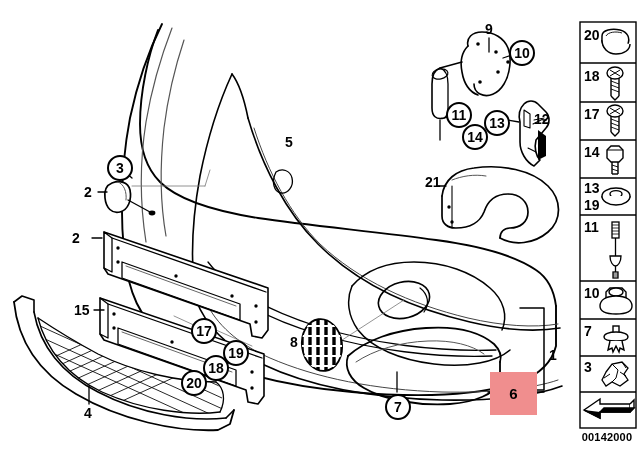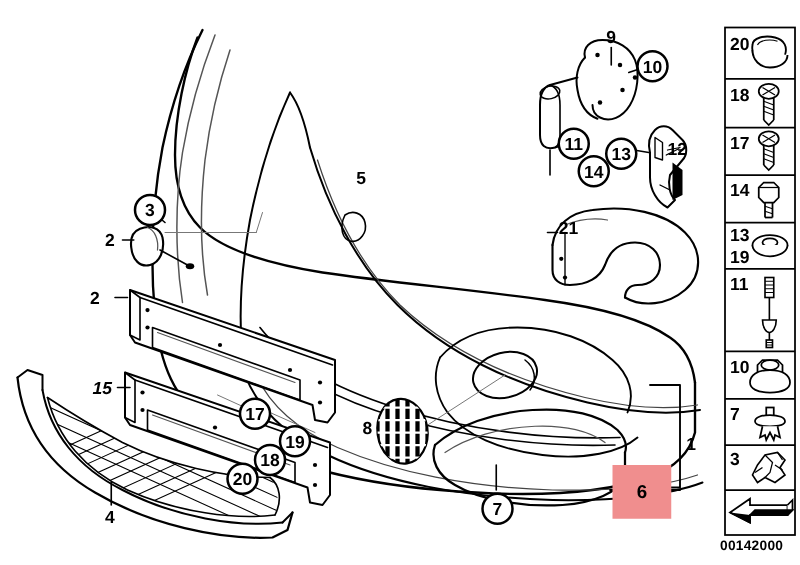--- a/index.html
+++ b/index.html
@@ -64,21 +64,21 @@
     font-family: "Liberation Sans", sans-serif;
     font-weight: bold;
     font-size: 14px;
     color: #000000;
   }
   #partno {
     position: absolute;
     left: 576px;
     top: 431px;
     width: 62px;
-    text-align: left;
+    text-align: center;
     font-family: "Liberation Sans", sans-serif;
     font-weight: bold;
     font-size: 11px;
     letter-spacing: 0.2px;
     color: #000000;
   }
 </style>
 </head>
 <body>
 
@@ -287,27 +287,27 @@
   <div class="circ" style="left:107px; top:155px;">3</div>
   <div class="lbl" style="left:84px;  top:406px;">4</div>
   <div class="lbl" style="left:285px; top:135px;">5</div>
   <div class="lbl" style="left:290px; top:335px;">8</div>
   <div class="lbl" style="left:485px; top:22px;">9</div>
   <div class="circ" style="left:509px; top:40px;">10</div>
   <div class="circ" style="left:446px; top:102px;">11</div>
   <div class="lbl" style="left:534px; top:112px;">12</div>
   <div class="circ" style="left:484px; top:110px;">13</div>
   <div class="circ" style="left:462px; top:124px;">14</div>
-  <div class="lbl" style="left:74px;  top:303px;font-style:italic;">15</div>
+  <div class="lbl" style="left:74px;  top:303px;">15</div>
   <div class="lbl" style="left:72px;  top:231px;">2</div>
   <div class="circ" style="left:191px; top:318px;">17</div>
   <div class="circ" style="left:203px; top:355px;">18</div>
   <div class="circ" style="left:223px; top:340px;">19</div>
   <div class="circ" style="left:181px; top:370px;">20</div>
-  <div class="lbl" style="left:447px; top:175px;">21</div>
+  <div class="lbl" style="left:425px; top:175px;">21</div>
   <div class="circ" style="left:385px; top:394px;">7</div>
 
   <div class="hl" style="left:490px; top:372px; width:47px; height:43px;">6</div>
 
   <svg id="sidebar" viewBox="0 0 640 452" style="position:absolute; left:0; top:0; width:640px; height:452px;">
     <g fill="none" stroke="#000" stroke-width="1.4">
 
       <rect x="580" y="22" width="56" height="406" fill="#ffffff"></rect>
       <line x1="580" y1="63" x2="636" y2="63"></line>
       <line x1="580" y1="102" x2="636" y2="102"></line>

